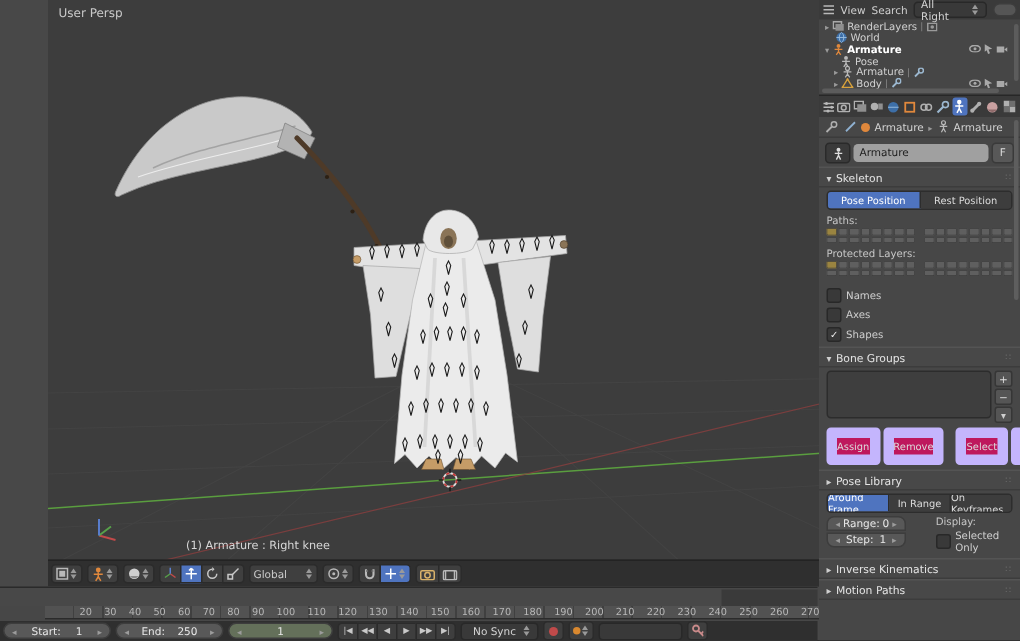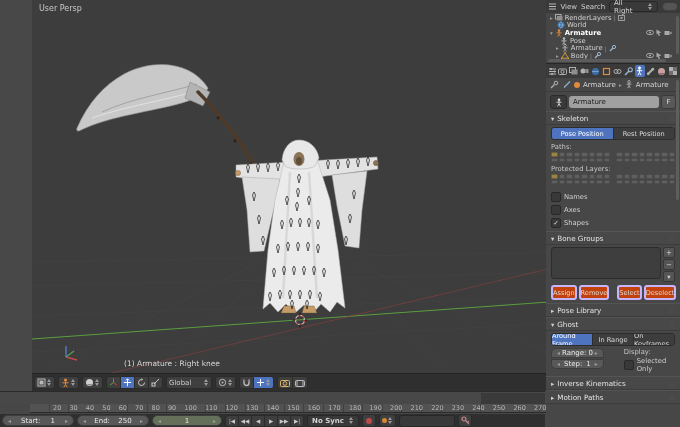--- a/index.html
+++ b/index.html
@@ -87,21 +87,21 @@
   .cbcols{display:flex;margin-top:3px;align-items:center;}
   .cbcol{flex:1;display:flex;flex-direction:column;gap:3px;}
   .cbrow{display:flex;align-items:center;gap:3px;font-size:6.8px;color:#cfcfcf;}
   .cb{width:8px;height:8px;background:#393939;border:1px solid #282828;border-radius:2px;color:#efefef;font-size:6.5px;line-height:8px;text-align:center;flex:none;}
   .cb.checked::after{content:"✓";}
   .bg-wrap{display:flex;gap:2px;}
   .listbox{flex:1;height:30px;background:#3e3e3e;border:1px solid #2c2c2c;border-radius:3px;}
   .sidecol{display:flex;flex-direction:column;gap:1px;}
   .sq{width:12px;height:11px;background:#555;border:1px solid #363636;border-radius:2px;font-size:7px;color:#ddd;display:flex;align-items:center;justify-content:center;box-sizing:border-box;}
   .btnrow{display:flex;gap:2px;margin-top:3px;}
-  .btn{flex:1;height:11px;background:#c2410c;border:2px solid #c4b5fd;border-radius:3px;font-size:6.6px;color:#dcdcdc;display:flex;align-items:center;justify-content:center;}
+  .btn{flex:1;height:11px;background:#be185d;border:7px solid #c4b5fd;border-radius:3px;font-size:6.6px;color:#dcdcdc;display:flex;align-items:center;justify-content:center;}
   .gap{width:4px;flex:none;}
   .ghostrow{display:flex;gap:20px;margin-top:2px;}
   .numgroup{width:62px;display:flex;flex-direction:column;gap:1px;}
   .props-vsb{position:absolute;right:1px;top:16px;width:3px;height:120px;background:#5e5e5e;border-radius:2px;}
   svg.i{display:block;}
 </style>
 </head>
 <body>
 
 <div id="app">
@@ -363,21 +363,21 @@
         <span class="arrR"></span>
       </div>
       <div class="pgroup">
         <div class="pbtn">|◀</div>
         <div class="pbtn">◀◀</div>
         <div class="pbtn">◀</div>
         <div class="pbtn">▶</div>
         <div class="pbtn">▶▶</div>
         <div class="pbtn">▶|</div>
       </div>
-      <div class="ddark" style="width:52px;justify-content:center;font-weight:bold;">
+      <div class="ddark" style="width:52px;justify-content:flex-end;">
         <span>No Sync</span>
         <span class="ud"></span>
       </div>
       <div class="hbtn" style="width:14px;">
         <span class="dot" style="width:6px;height:6px;background:#c04a4a;"></span>
       </div>
       <div class="hbtn">
         <span class="dot" style="width:5px;height:5px;background:#d9882f;"></span>
         <span class="ud"></span>
       </div>
@@ -744,25 +744,20 @@
           <div class="btn">Deselect</div>
         </div>
       </div>
 
       <div class="phead">
         <span class="caret-r"></span>
         <span>Pose Library</span>
         <span class="grip">∷</span>
       </div>
 
-      <div class="phead">
-        <span class="caret-d"></span>
-        <span>Ghost</span>
-        <span class="grip">∷</span>
-      </div>
       <div class="pbody">
         <div class="seg">
           <div class="active">Around Frame</div>
           <div>In Range</div>
           <div>On Keyframes</div>
         </div>
         <div class="ghostrow">
           <div class="numgroup">
             <div class="pill" style="height:10px;border-radius:5px 5px 0 0;">
               <span class="arrL"></span>

